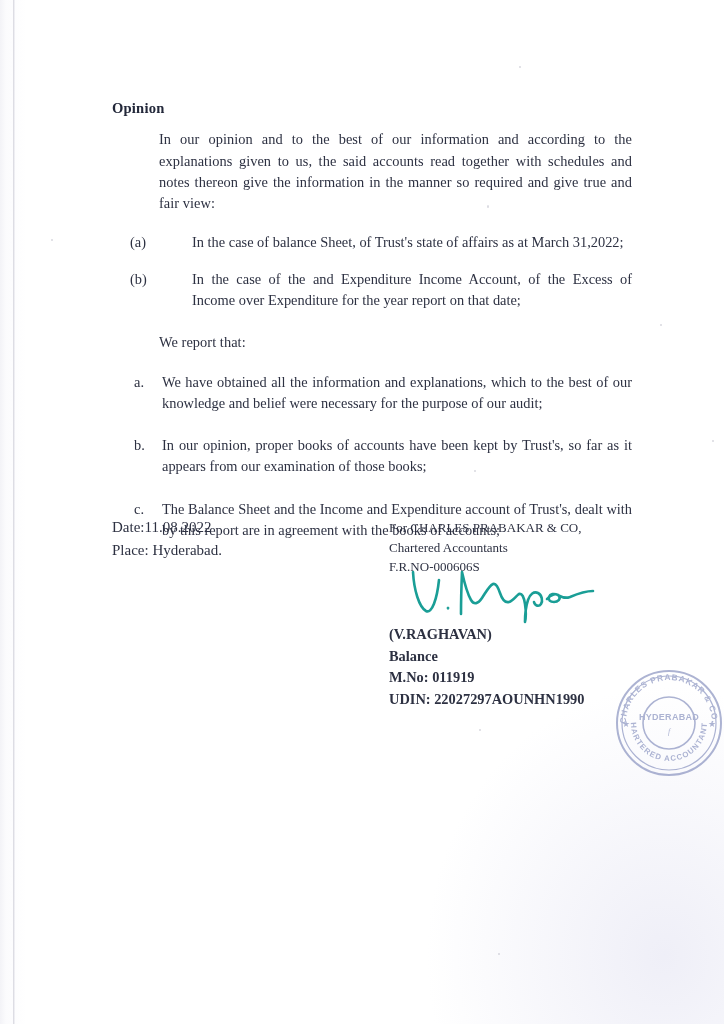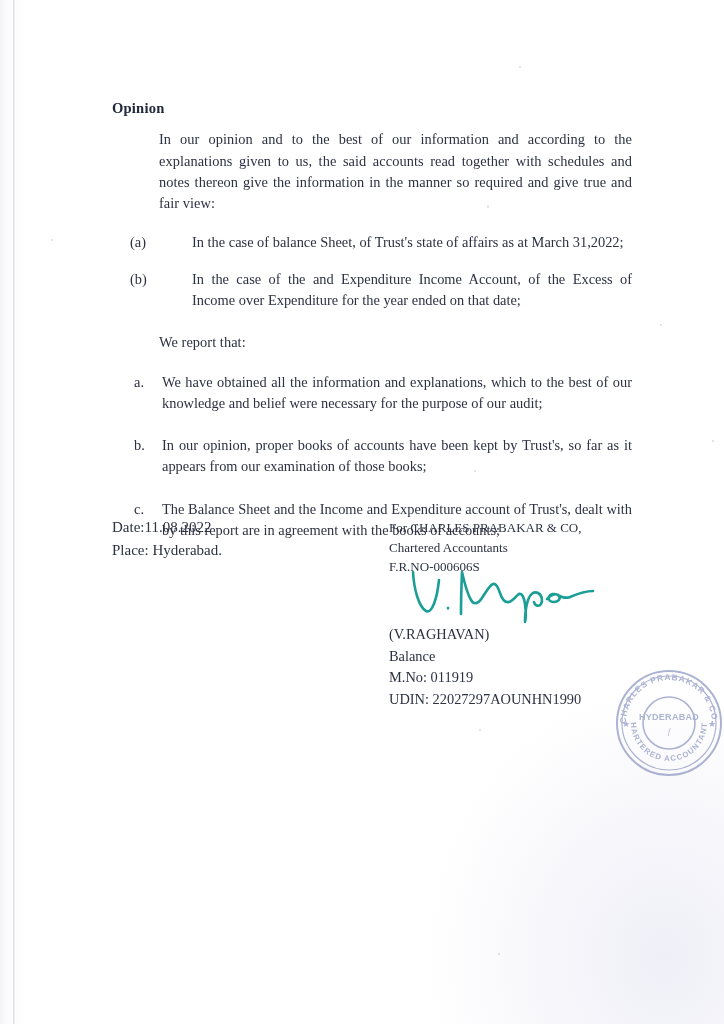--- a/index.html
+++ b/index.html
@@ -147,20 +147,21 @@
     white-space: nowrap;
   }
   #partner-block {
     position: absolute;
     left: 277px;
     top: 108px;
     color: #2d3142;
     font-size: 14.4px;
     line-height: 1.5;
     white-space: nowrap;
+    font-weight: bold;
   }
 
   
   #signature {
     position: absolute;
     left: 295px;
     top: 48px;
     width: 210px;
     height: 62px;
     pointer-events: none;
@@ -201,21 +202,21 @@
 
     <div class="para">In our opinion and to the best of our information and according to the explanations given to us, the said accounts read together with schedules and notes thereon give the information in the manner so required and give true and fair view:</div>
 
     <div class="clause">
       <span class="clause-marker">(a)</span>
       <span class="clause-text">In the case of balance Sheet, of Trust's state of affairs as at March 31,2022;</span>
     </div>
 
     <div class="clause">
       <span class="clause-marker">(b)</span>
-      <span class="clause-text">In the case of the and Expenditure Income Account, of the Excess of Income over Expenditure for the year ended on that date;</span>
+      <span class="clause-text">In the case of the and Expenditure Income Account, of the Excess of Income over Expenditure for the year report on that date;</span>
     </div>
 
     <div class="para report-lead">We report that:</div>
 
     <div class="point">
       <span class="point-marker">a.</span>
       <span class="point-text">We have obtained all the information and explanations, which to the best of our knowledge and belief were necessary for the purpose of our audit;</span>
     </div>
 
     <div class="point">

